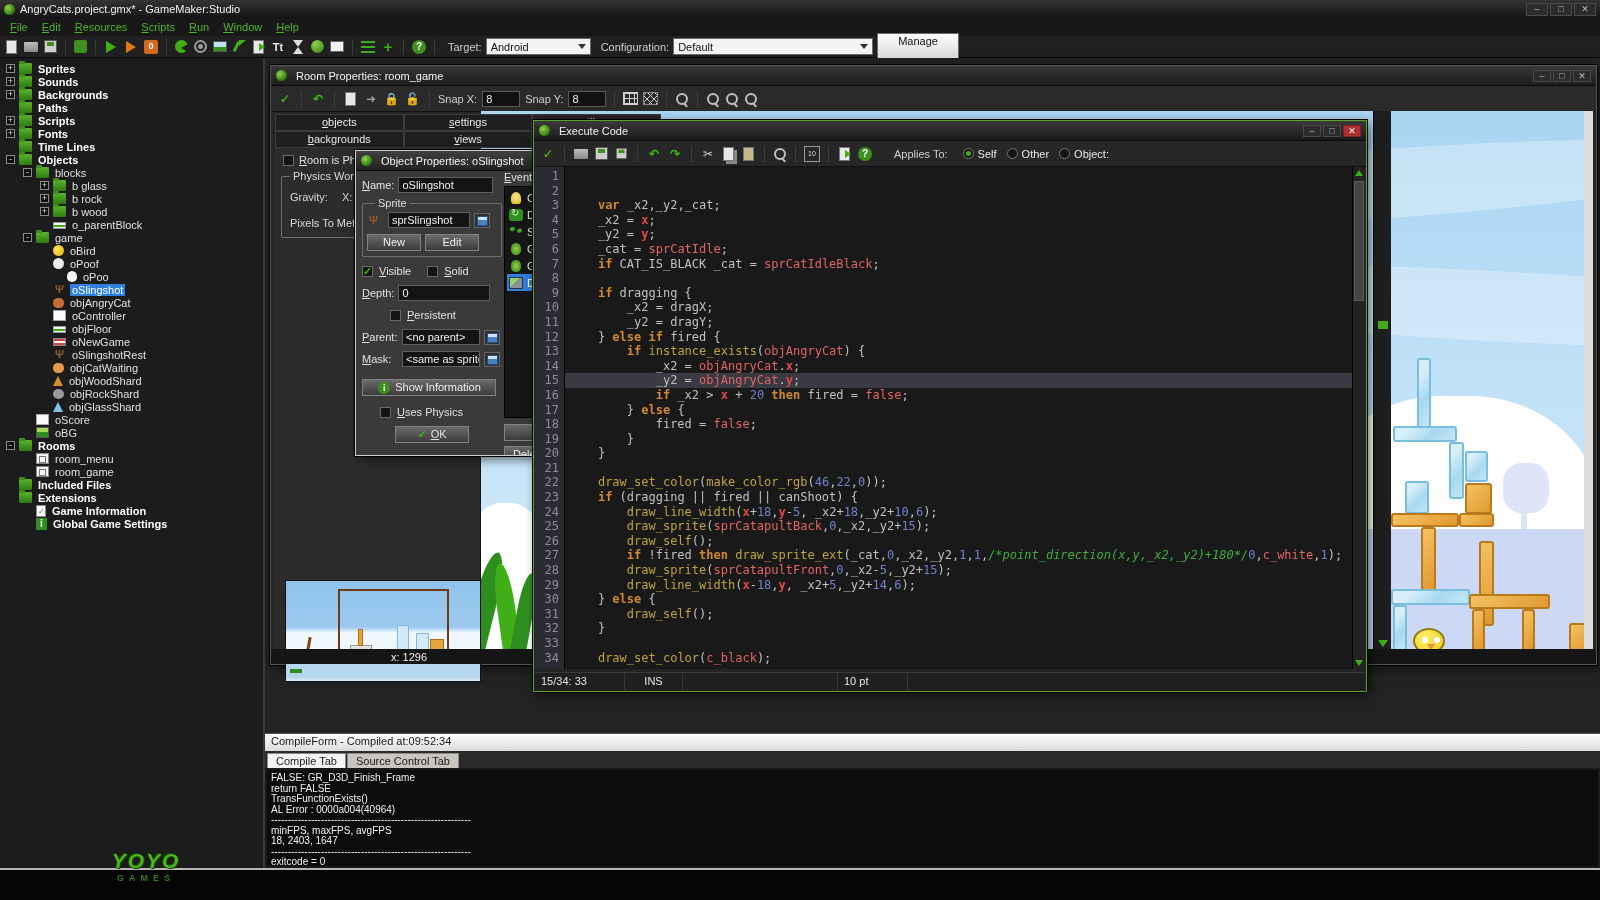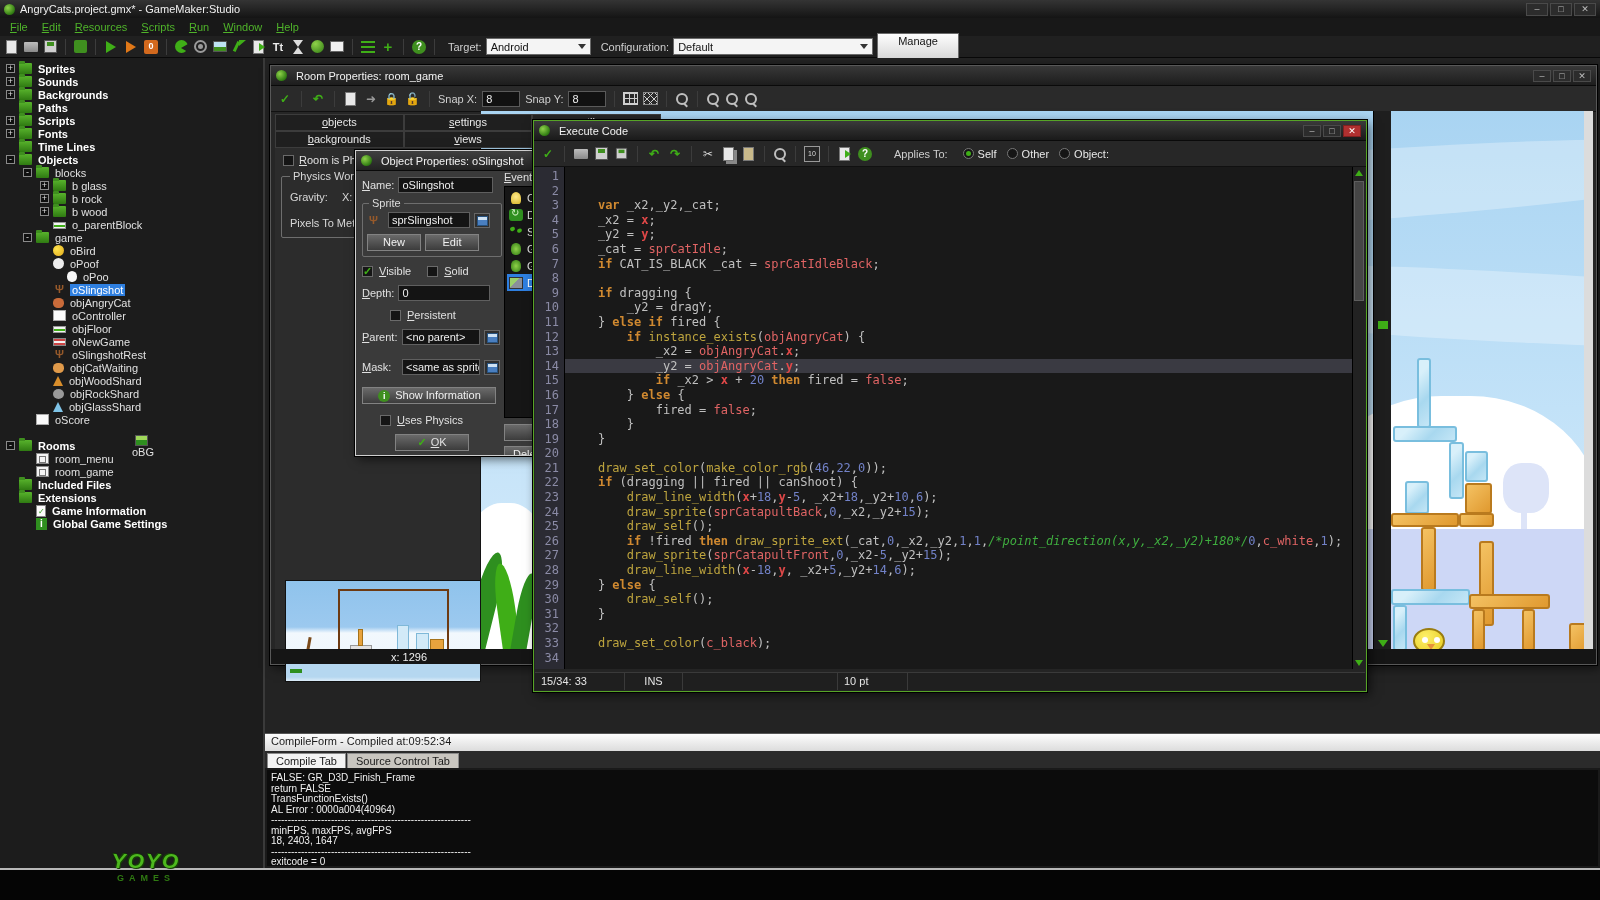--- a/index.html
+++ b/index.html
@@ -162,21 +162,21 @@
   #obj-win { left:355px; top:150px; width:312px; height:306px; background:#3a3a3a; border:1px solid #cfcfcf; z-index:6; overflow:hidden; }
   #obj-win .win-title { background:linear-gradient(#404040,#222); }
   .obj-body { position:relative; height:285px; }
   .obj-left { position:absolute; left:6px; top:2px; width:140px; }
   .frow { display:flex; align-items:center; gap:4px; margin-top:4px; }
   .txt-input { background:#141414; border:1px solid #5f5f5f; color:#efefef; height:16px; font-size:11px; padding:0 3px; font-family:"Liberation Sans",sans-serif; }
   .menu-btn { width:16px; height:15px; background:#2f2f2f; border:1px solid #666; position:relative; flex:none; }
   .menu-btn::after { content:""; position:absolute; left:2px; top:2px; width:9px; height:8px; background:linear-gradient(#cfe2f4 40%, #4a7fc0 40%); border:1px solid #27527f; }
   .gbtn { background:linear-gradient(#6a6a6a,#3c3c3c); border:1px solid #828282; color:#f0f0f0; text-align:center; height:17px; line-height:15px; }
   .sprite-group { border:1px solid #6e6e6e; border-radius:2px; position:relative; margin-top:10px; padding:8px 4px 5px; }
-  .sprite-group .legend { position:absolute; left:6px; top:-7px; background:#3a3a3a; padding:0 3px; }
+  .sprite-group .legend { position:absolute; left:12px; top:-7px; background:#3a3a3a; padding:0 3px; }
   .obj-events { position:absolute; left:148px; top:0px; width:158px; }
   .events-list { background:#161616; border:1px solid #000; margin-top:3px; height:232px; padding:2px; }
   .event-row { display:flex; align-items:center; gap:4px; height:17px; color:#e4e4e4; padding-left:2px; }
   .event-row.sel { background:#2e7fe0; color:#fff; }
   .eic { width:14px; height:12px; flex:none; position:relative; }
   .eic-create { background:radial-gradient(circle at 50% 40%, #ffe98a, #d8b62a); border-radius:50% 50% 30% 30%; width:10px; margin:0 2px; }
   .eic-destroy { background:#2f8f1f; border-radius:3px; }
   .eic-destroy::after { content:"↻"; position:absolute; left:2px; top:-2px; color:#d8f4c8; font-size:10px; }
   .eic-step { background:none; }
   .eic-step::before { content:""; position:absolute; left:1px; top:1px; width:5px; height:4px; background:#3fae17; border-radius:50%; transform:rotate(-20deg); box-shadow:6px 4px 0 #3fae17; }
@@ -425,21 +425,21 @@
       <div class="tree-row" style="padding-left: 40px;">
         <span class="expando none"></span>
         <span class="ic ic-glass"></span>
         <span class="tree-label">objGlassShard</span>
       </div>
       <div class="tree-row" style="padding-left: 23px;">
         <span class="expando none"></span>
         <span class="ic ic-square"></span>
         <span class="tree-label">oScore</span>
       </div>
-      <div class="tree-row" style="padding-left: 23px; flex-direction: column;">
+      <div class="tree-row" style="padding-left: 23px;">
         <span class="expando none"></span>
         <span class="ic ic-bgimg"></span>
         <span class="tree-label">oBG</span>
       </div>
       <div class="tree-row" style="padding-left: 6px;">
         <span class="expando">-</span>
         <span class="ic ic-folder-open"></span>
         <span class="tree-label bold">Rooms</span>
       </div>
       <div class="tree-row" style="padding-left: 23px;">
@@ -631,21 +631,21 @@
       </div>
       <div class="frow" style="margin-top:8px; margin-left:28px; gap:6px;">
         <span class="chk"></span>
         <span class="fld-label">Persistent</span>
       </div>
       <div class="frow" style="margin-top:8px">
         <span class="fld-label" style="width:36px">Parent:</span>
         <span class="txt-input" style="width:78px; line-height:14px; overflow:hidden; white-space:nowrap">&lt;no parent&gt;</span>
         <span class="menu-btn"></span>
       </div>
-      <div class="frow" style="margin-top:14px">
+      <div class="frow" style="margin-top:6px">
         <span class="fld-label" style="width:36px">Mask:</span>
         <span class="txt-input" style="width:78px; line-height:14px; overflow:hidden; white-space:nowrap">&lt;same as sprite&gt;</span>
         <span class="menu-btn"></span>
       </div>
       <div class="frow" style="margin-top:12px">
         <span class="gbtn" style="width:134px; display:flex; align-items:center; justify-content:center; gap:4px;">
           <span class="ti-help" style="width:12px;height:12px;line-height:12px;font-size:9px;display:inline-block;border-radius:50%;background:#3f8f1f;color:#fff;text-align:center;">i</span>
           <span>Show Information</span>
         </span>
       </div>
@@ -780,20 +780,21 @@
     <div class="code-area">
         <div class="code-line">&nbsp;</div>
         <div class="code-line">&nbsp;</div>
         <div class="code-line"><span class="tk-t">    </span><span class="tk-k">var</span><span class="tk-t"> _x2,_y2,_cat;</span></div>
         <div class="code-line"><span class="tk-t">    _x2 = </span><span class="tk-b">x</span><span class="tk-t">;</span></div>
         <div class="code-line"><span class="tk-t">    _y2 = </span><span class="tk-b">y</span><span class="tk-t">;</span></div>
         <div class="code-line"><span class="tk-t">    _cat = </span><span class="tk-r">sprCatIdle</span><span class="tk-t">;</span></div>
         <div class="code-line"><span class="tk-t">    </span><span class="tk-k">if</span><span class="tk-t"> CAT_IS_BLACK _cat = </span><span class="tk-r">sprCatIdleBlack</span><span class="tk-t">;</span></div>
         <div class="code-line">&nbsp;</div>
         <div class="code-line"><span class="tk-t">    </span><span class="tk-k">if</span><span class="tk-t"> dragging {</span></div>
+        <div class="code-line"><span class="tk-t">        _x2 = dragX;</span></div>
         <div class="code-line"><span class="tk-t">        _y2 = dragY;</span></div>
         <div class="code-line"><span class="tk-t">    } </span><span class="tk-k">else</span><span class="tk-t"> </span><span class="tk-k">if</span><span class="tk-t"> fired {</span></div>
         <div class="code-line"><span class="tk-t">        </span><span class="tk-k">if</span><span class="tk-t"> </span><span class="tk-f">instance_exists</span><span class="tk-t">(</span><span class="tk-r">objAngryCat</span><span class="tk-t">) {</span></div>
         <div class="code-line"><span class="tk-t">            _x2 = </span><span class="tk-r">objAngryCat</span><span class="tk-t">.</span><span class="tk-b">x</span><span class="tk-t">;</span></div>
         <div class="code-line cur"><span class="tk-t">            _y2 = </span><span class="tk-r">objAngryCat</span><span class="tk-t">.</span><span class="tk-b">y</span><span class="tk-t">;</span></div>
         <div class="code-line"><span class="tk-t">            </span><span class="tk-k">if</span><span class="tk-t"> _x2 &gt; </span><span class="tk-b">x</span><span class="tk-t"> + </span><span class="tk-n">20</span><span class="tk-t"> </span><span class="tk-k">then</span><span class="tk-t"> fired = </span><span class="tk-r">false</span><span class="tk-t">;</span></div>
         <div class="code-line"><span class="tk-t">        } </span><span class="tk-k">else</span><span class="tk-t"> {</span></div>
         <div class="code-line"><span class="tk-t">            fired = </span><span class="tk-r">false</span><span class="tk-t">;</span></div>
         <div class="code-line"><span class="tk-t">        }</span></div>
         <div class="code-line"><span class="tk-t">    }</span></div>

